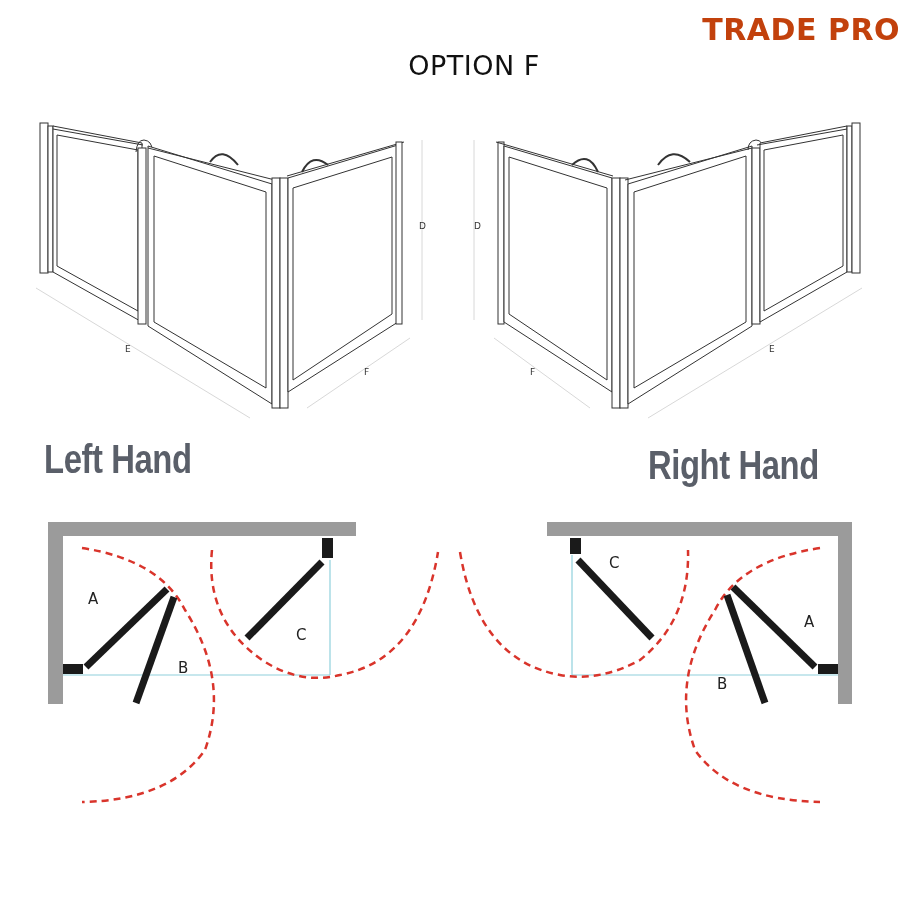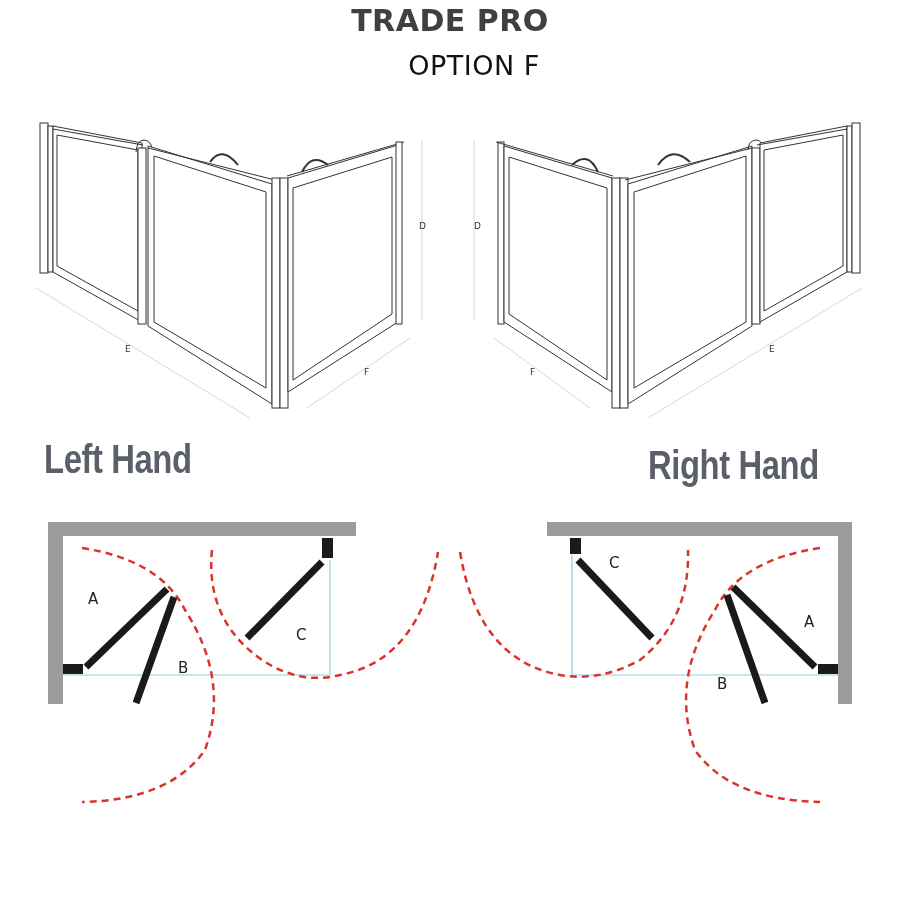--- a/index.html
+++ b/index.html
@@ -1,18 +1,18 @@
 <!DOCTYPE html>
 <html><head>
 <meta charset="utf-8">
 <style>
   html, body { margin:0; padding:0; background:#ffffff; }
   body { width:900px; height:900px; position:relative; overflow:hidden; font-family:"Liberation Sans", sans-serif; }
   .title { position:absolute; left:0; width:900px; text-align:center; }
-  .title-main { top:3px; font-family:"DejaVu Sans", sans-serif; font-weight:bold; font-size:30px; color:#404040; letter-spacing:0.5px; }
+  .title-main { top:12px; font-family:"DejaVu Sans", sans-serif; font-weight:bold; font-size:30px; color:#c2410c; letter-spacing:0.5px;text-align:right; }
   .title-sub { top:50px; font-family:"DejaVu Sans", sans-serif; font-size:27px; color:#111111; letter-spacing:0.5px;margin-left:24px; }
   .hand-label { position:absolute; font-family:"Liberation Sans", sans-serif; font-weight:bold; font-size:40px; color:#5a5f69; transform:scaleX(0.82); transform-origin:left top; letter-spacing:-0.5px; }
   .hand-left { left:44px; top:437px; }
   .hand-right { left:648px; top:443px; }
   svg { position:absolute; left:0; top:0; }
   .dimtext { font-family:"DejaVu Sans", sans-serif; font-size:9px; fill:#333; }
   .plantext { font-family:"DejaVu Sans", sans-serif; font-size:15px; fill:#222; }
 </style>
 </head>
 <body>

